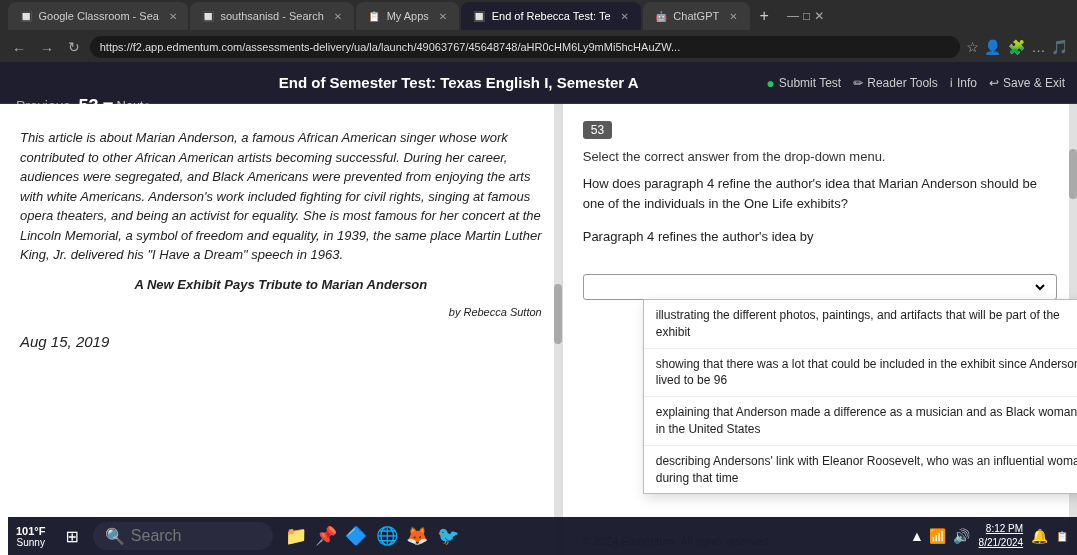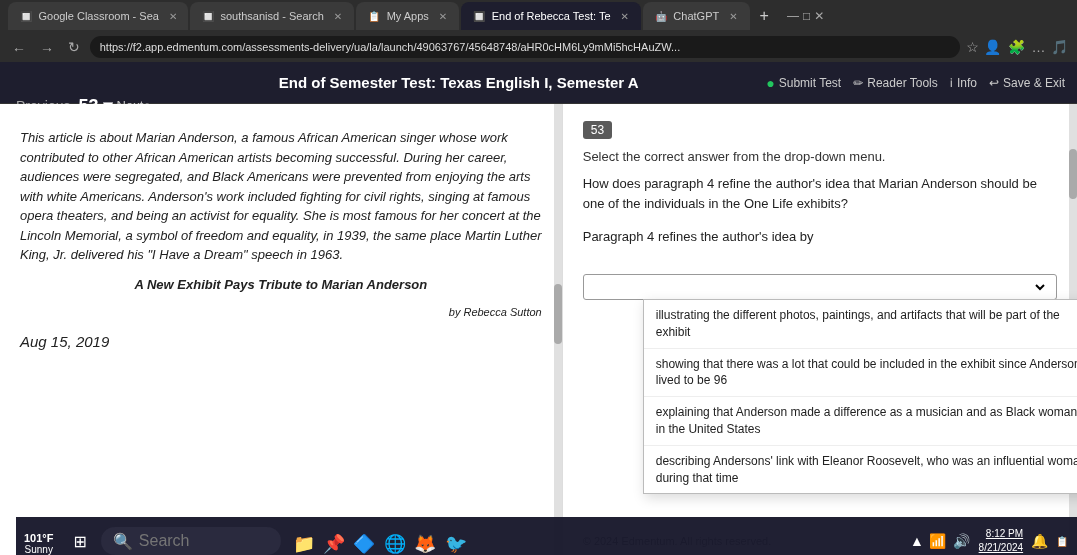--- a/index.html
+++ b/index.html
@@ -318,26 +318,26 @@
       bottom: 8px;
       left: 20px;
       font-size: 11px;
       color: #888;
     }
 
     
     .taskbar {
       position: fixed;
       bottom: 0;
-      left: 16px;
+      left: 8px;
       right: 0;
       height: 38px;
       background: rgba(20,20,40,0.95);
       display: flex;
-      align-items: flex-end;
+      align-items: center;
       padding: 0 8px;
       gap: 6px;
       z-index: 100;
     }
     .taskbar-weather {
       font-size: 10px;
       color: #fff;
       display: flex;
       flex-direction: column;
       align-items: center;

